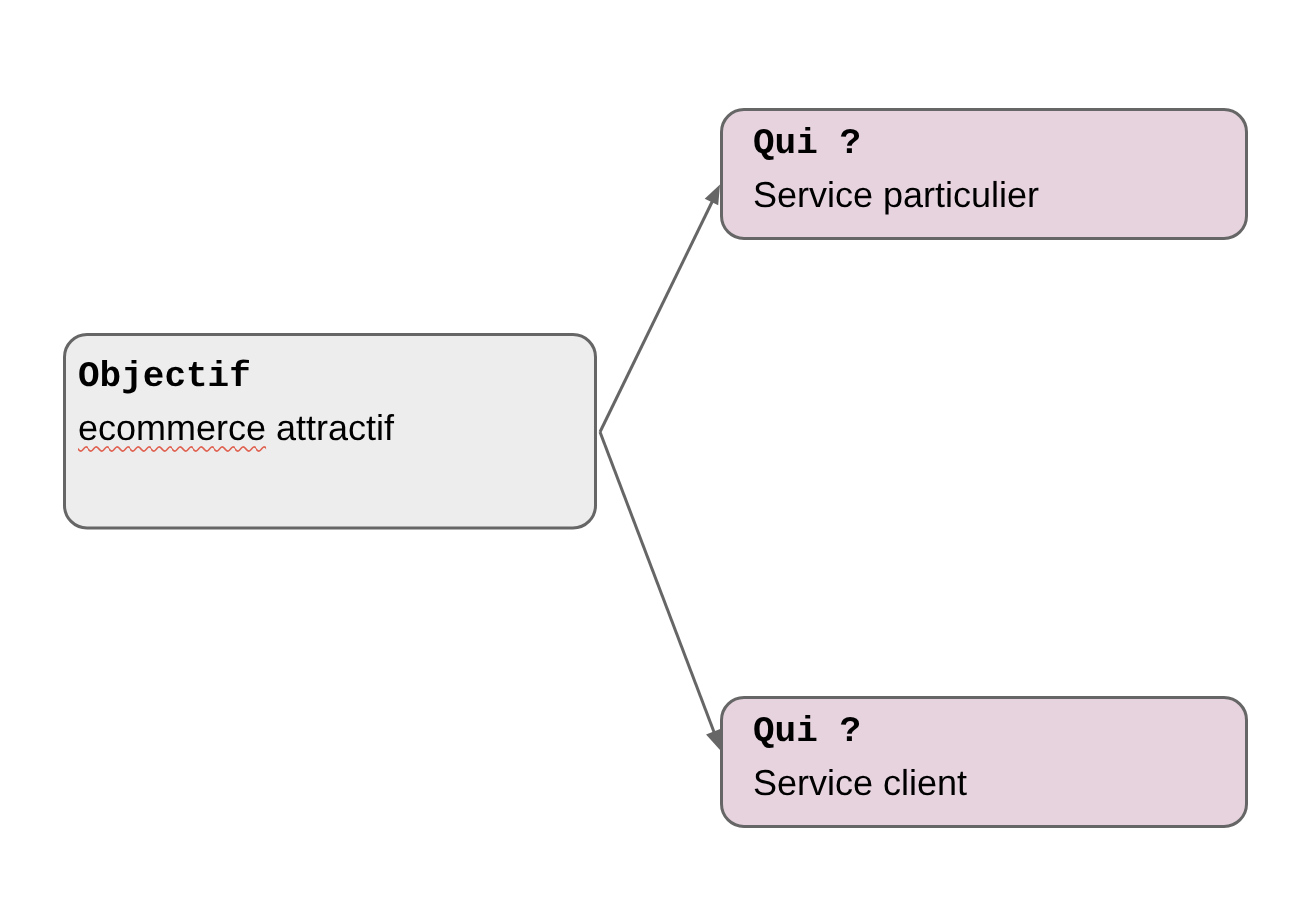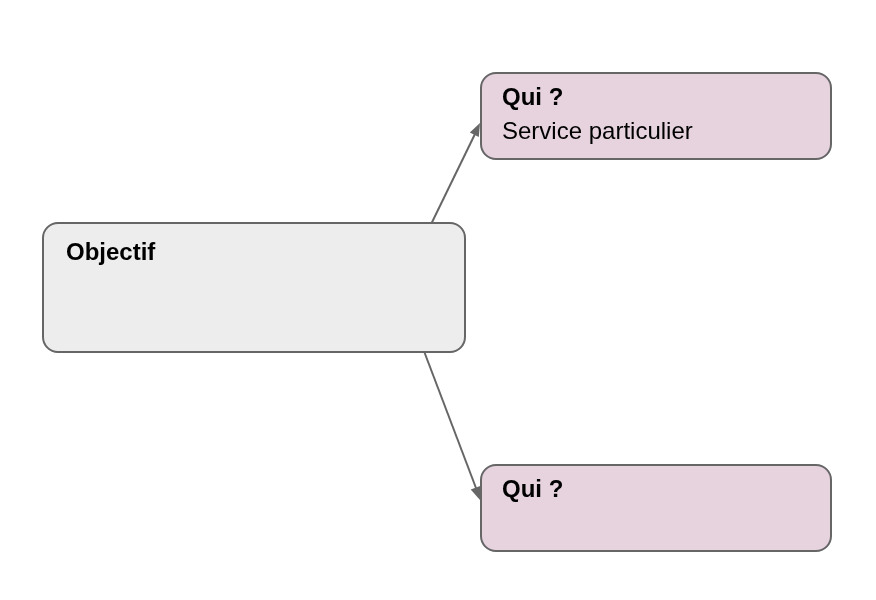--- a/index.html
+++ b/index.html
@@ -39,26 +39,26 @@
     stroke: none;
   }
   .node {
     position: absolute;
     border: 2px solid var(--node-border);
     border-radius: 16px;
     color: var(--text-color);
     font-size: 24px;
     line-height: 34px;
   }
-  .node-title { font-weight: bold; }
+  .node-title { font-weight: bold; font-family: Liberation Mono, monospace; }
   .node-objectif {
     left: 42px; top: 222px;
-    width: 424px; height: 131px;
+    width: 356px; height: 131px;
     background: var(--node-gray-fill);
-    padding: 11px 22px;
+    padding: 11px 8px;
   }
   .node-pink {
     left: 480px;
     width: 352px; height: 88px;
     background: var(--node-pink-fill);
     padding: 6px 20px;
   }
   .node-qui-top { top: 72px; }
   .node-qui-bottom { top: 464px; }
   .misspelled {
@@ -80,24 +80,26 @@
       <polygon class="arrow-head" points="480,123 478.8,136.9 469.8,132.5"></polygon>
     </g>
     <g>
       <line class="arrow-line" x1="400" y1="288" x2="476" y2="488"></line>
       <polygon class="arrow-head" points="480,500 470.7,489.6 480.1,486.0"></polygon>
     </g>
   </svg>
 
   <div class="node node-objectif">
     <div class="node-title">Objectif</div>
+    <div class="node-line"><span class="misspelled">ecommerce</span><span> attractif</span></div>
   </div>
 
   <div class="node node-pink node-qui-top">
     <div class="node-title">Qui ?</div>
     <div class="node-line">Service particulier</div>
   </div>
 
   <div class="node node-pink node-qui-bottom">
     <div class="node-title">Qui ?</div>
+    <div class="node-line">Service client</div>
   </div>
 
 </div>
 
 </body></html>

